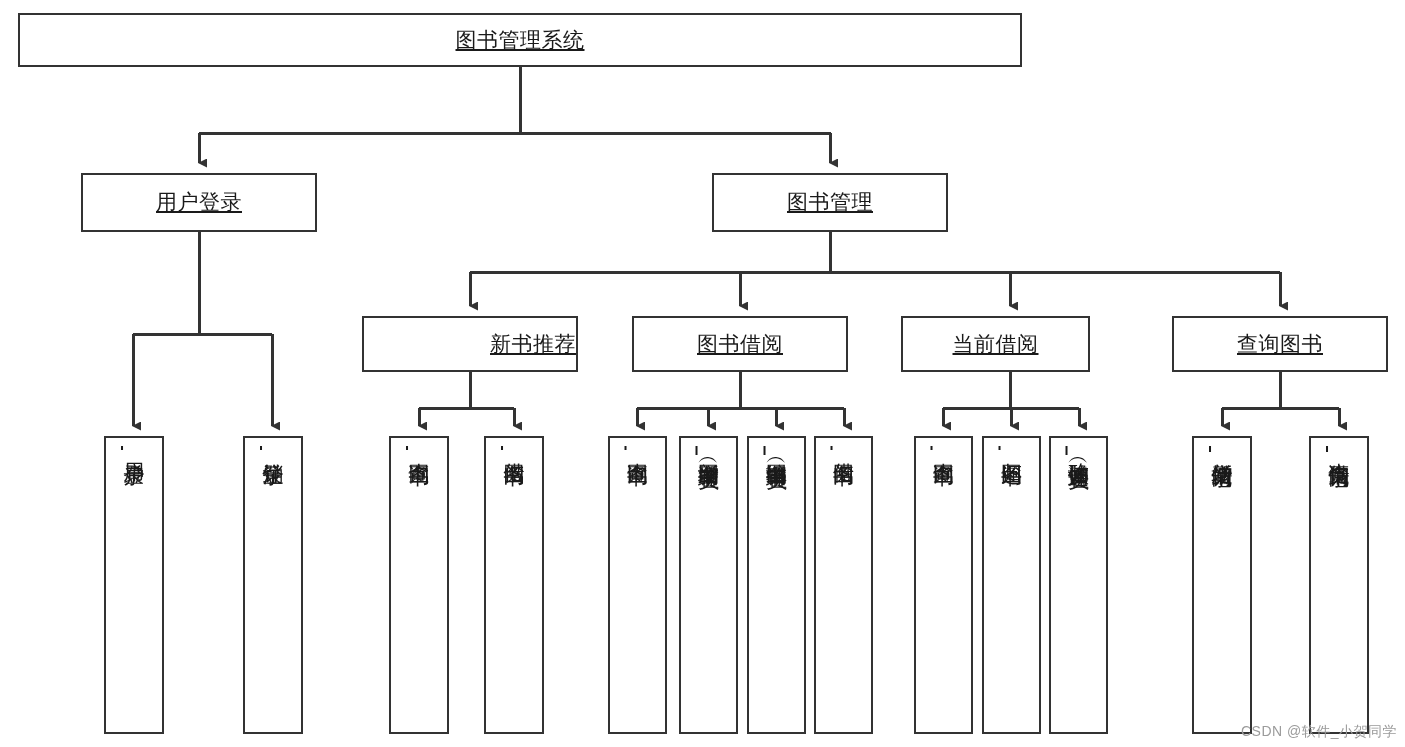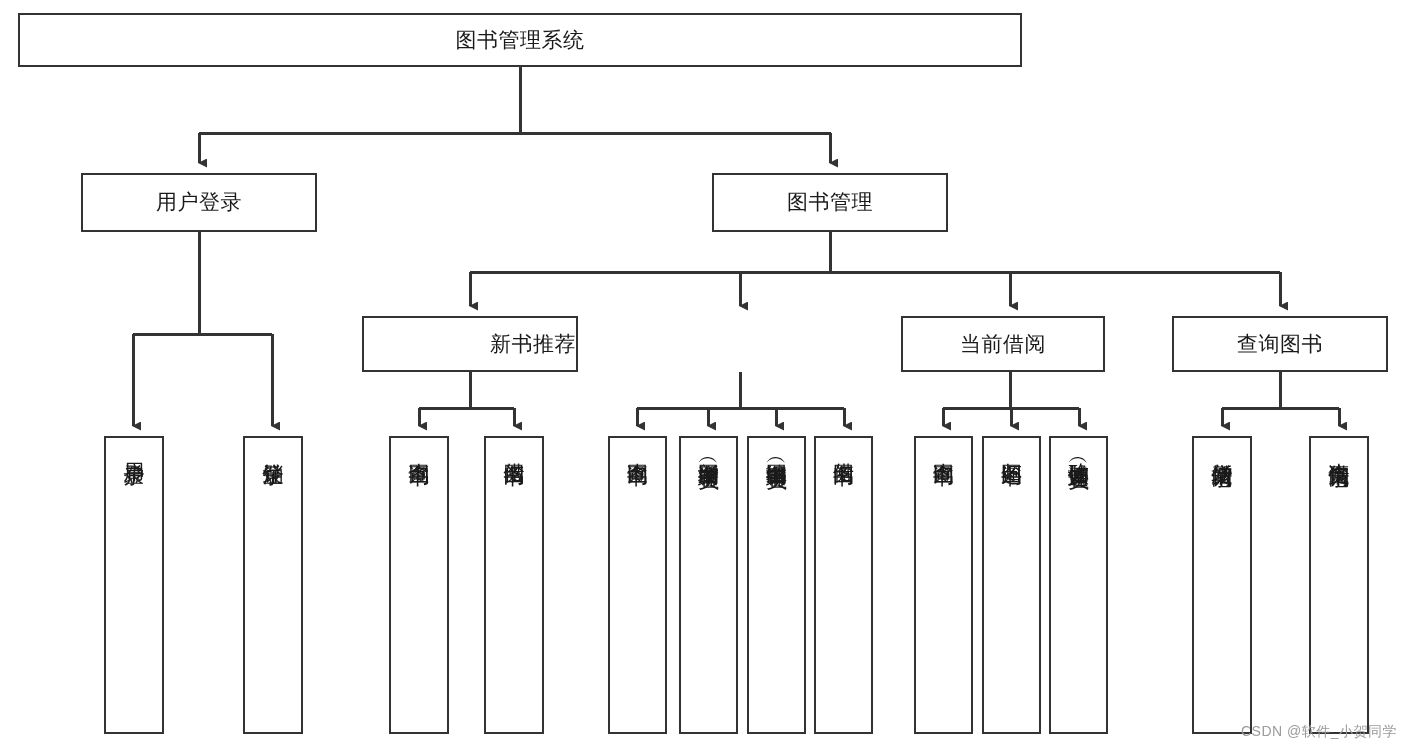--- a/index.html
+++ b/index.html
@@ -29,20 +29,21 @@
   }
   .node {
     position: absolute;
     box-sizing: border-box;
     background: #ffffff;
     border: 2px solid #333333;
     display: flex;
     align-items: center;
     justify-content: center;
     color: #1a1a1a;
+    text-decoration: underline;
   }
   .node-label {
     display: block;
     text-align: center;
     line-height: 1.18;
     white-space: pre;
   }
   .node.horizontal .node-label {
     font-size: 21px;
     letter-spacing: 0.5px;
@@ -133,21 +134,24 @@
   <div class="node horizontal" style="left:81px; top:173px; width:236px; height:59px;">
     <span class="node-label">用户登录</span>
   </div>
   <div class="node horizontal" style="left:712px; top:173px; width:236px; height:59px;">
     <span class="node-label">图书管理</span>
   </div>
 
   <div class="node horizontal" style="left:362px; top:316px; width:216px; height:56px;justify-content:flex-end;">
     <span class="node-label">新书推荐</span>
   </div>
-  <div class="node horizontal" style="left:901px; top:316px; width:204px; height:56px;">
+  <div class="node horizontal" style="left:632px; top:316px; width:216px; height:56px;">
+    <span class="node-label">图书借阅</span>
+  </div>
+  <div class="node horizontal" style="left:901px; top:316px; width:189px; height:56px;">
     <span class="node-label">当前借阅</span>
   </div>
   <div class="node horizontal" style="left:1172px; top:316px; width:216px; height:56px;">
     <span class="node-label">查询图书</span>
   </div>
 
   <div class="node vertical" style="left:104px; top:436px; width:60px; height:298px;">
     <span class="node-label">用户登录</span>
   </div>
   <div class="node vertical" style="left:243px; top:436px; width:60px; height:298px;">

